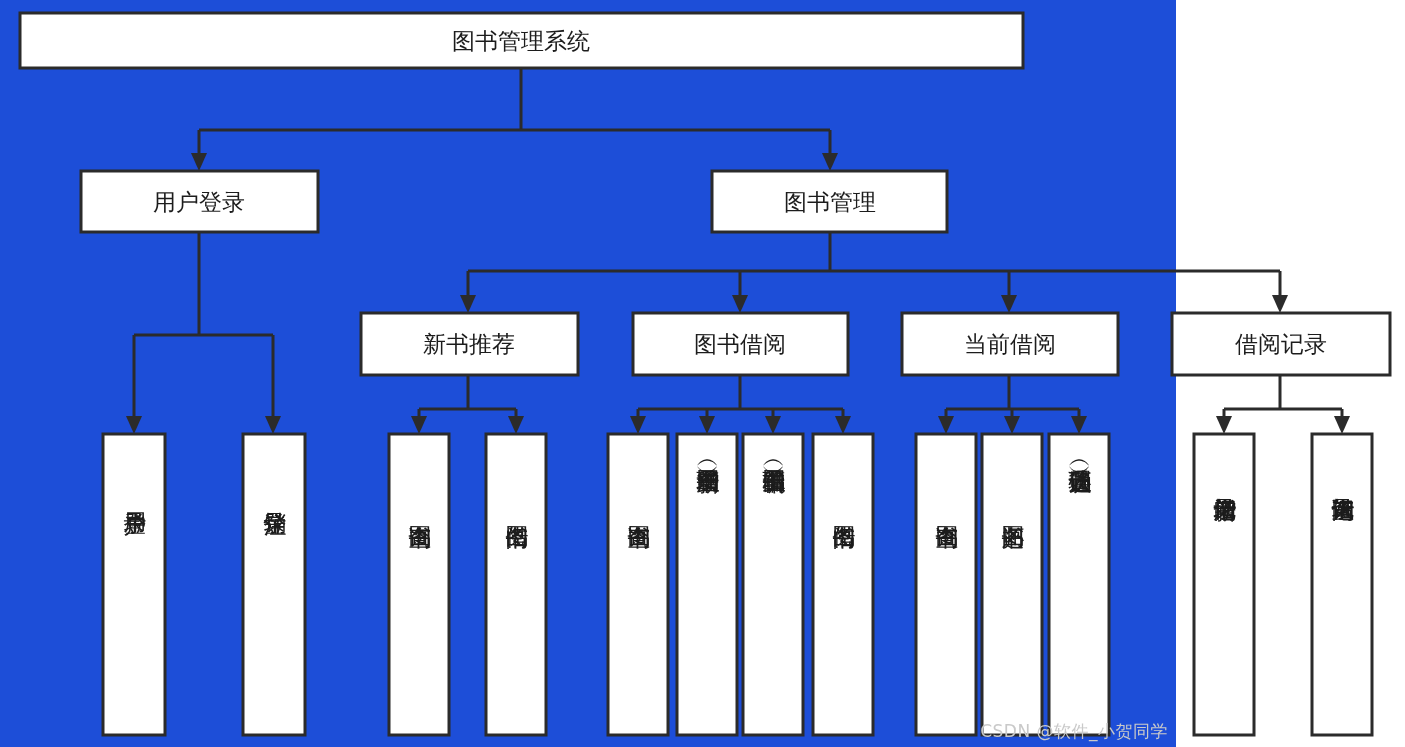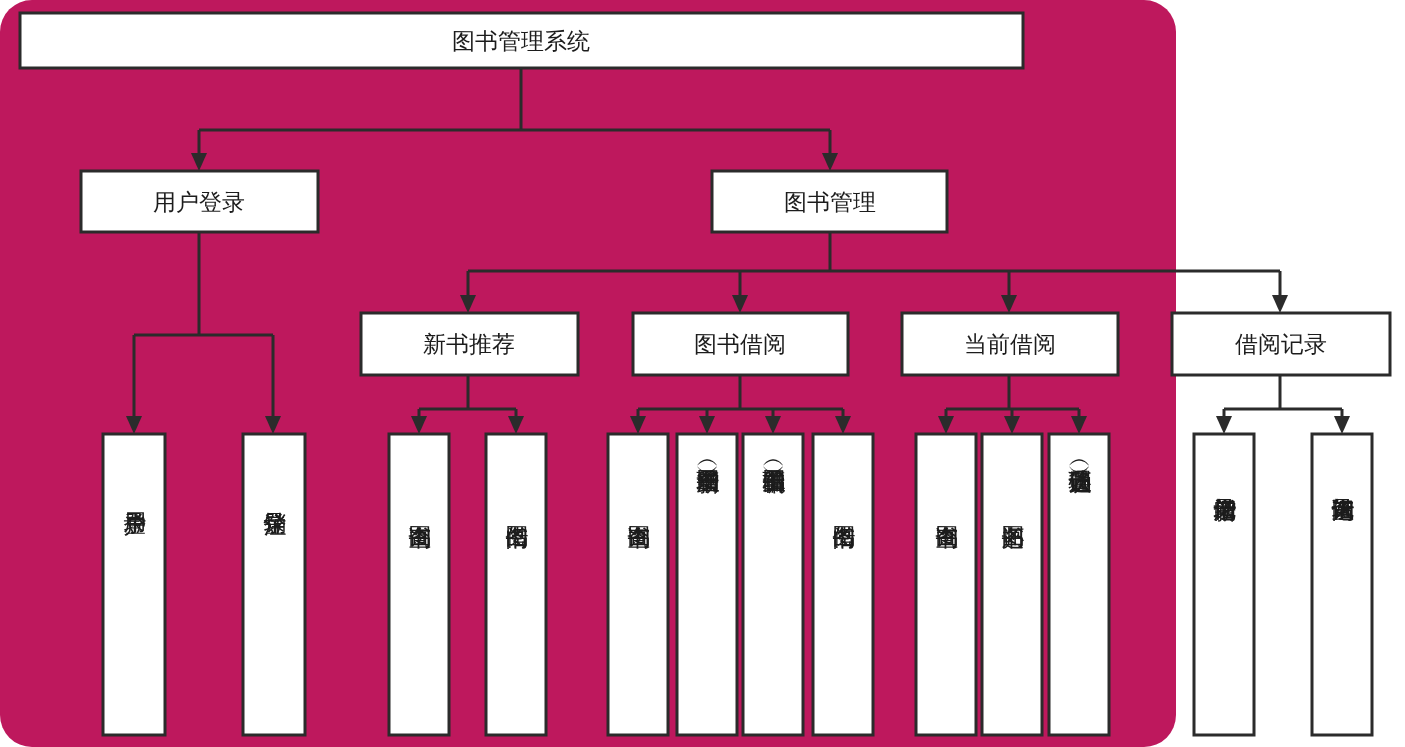--- a/index.html
+++ b/index.html
@@ -1,21 +1,21 @@
 <!DOCTYPE html>
 <html><head>
 <meta charset="utf-8">
 <style>
   html,body{margin:0;padding:0;background:#ffffff;}
   body{
     width:1405px;height:747px;
     font-family:"DejaVu Sans","Liberation Sans",sans-serif;
     overflow:hidden;
   }
-  #diagram-root{position:relative;width:1176px;height:747px;background:#be185d;border-radius:32px;}
+  #diagram-root{position:relative;width:1176px;height:747px;background:#1d4ed8;}
   svg#tree-svg{position:absolute;top:0;left:0;width:1405px;height:747px;display:block;}
   .node-box{fill:#ffffff;stroke:#2b2b2b;stroke-width:3;}
   .connector{stroke:#2b2b2b;stroke-width:3;fill:none;}
   .arrow-head{fill:#2b2b2b;stroke:none;}
   .node-label{
     font-family:"DejaVu Sans","Liberation Sans",sans-serif;
     fill:#1c1c1c;
     text-anchor:middle;
     dominant-baseline:middle;
   }
@@ -206,14 +206,15 @@
       <text class="node-label label-v" x="1224" y="480" writing-mode="tb" glyph-orientation-vertical="0">新增借阅记录</text>
     </g>
 
     <g>
       <rect class="node-box" x="1312" y="434" width="60" height="301"></rect>
       <text class="node-label label-v" x="1342" y="480" writing-mode="tb" glyph-orientation-vertical="0">查询借阅记录</text>
     </g>
 
   </svg>
 
+  <div class="watermark">CSDN @软件_小贺同学</div>
 
 </div>
 
 </body></html>

